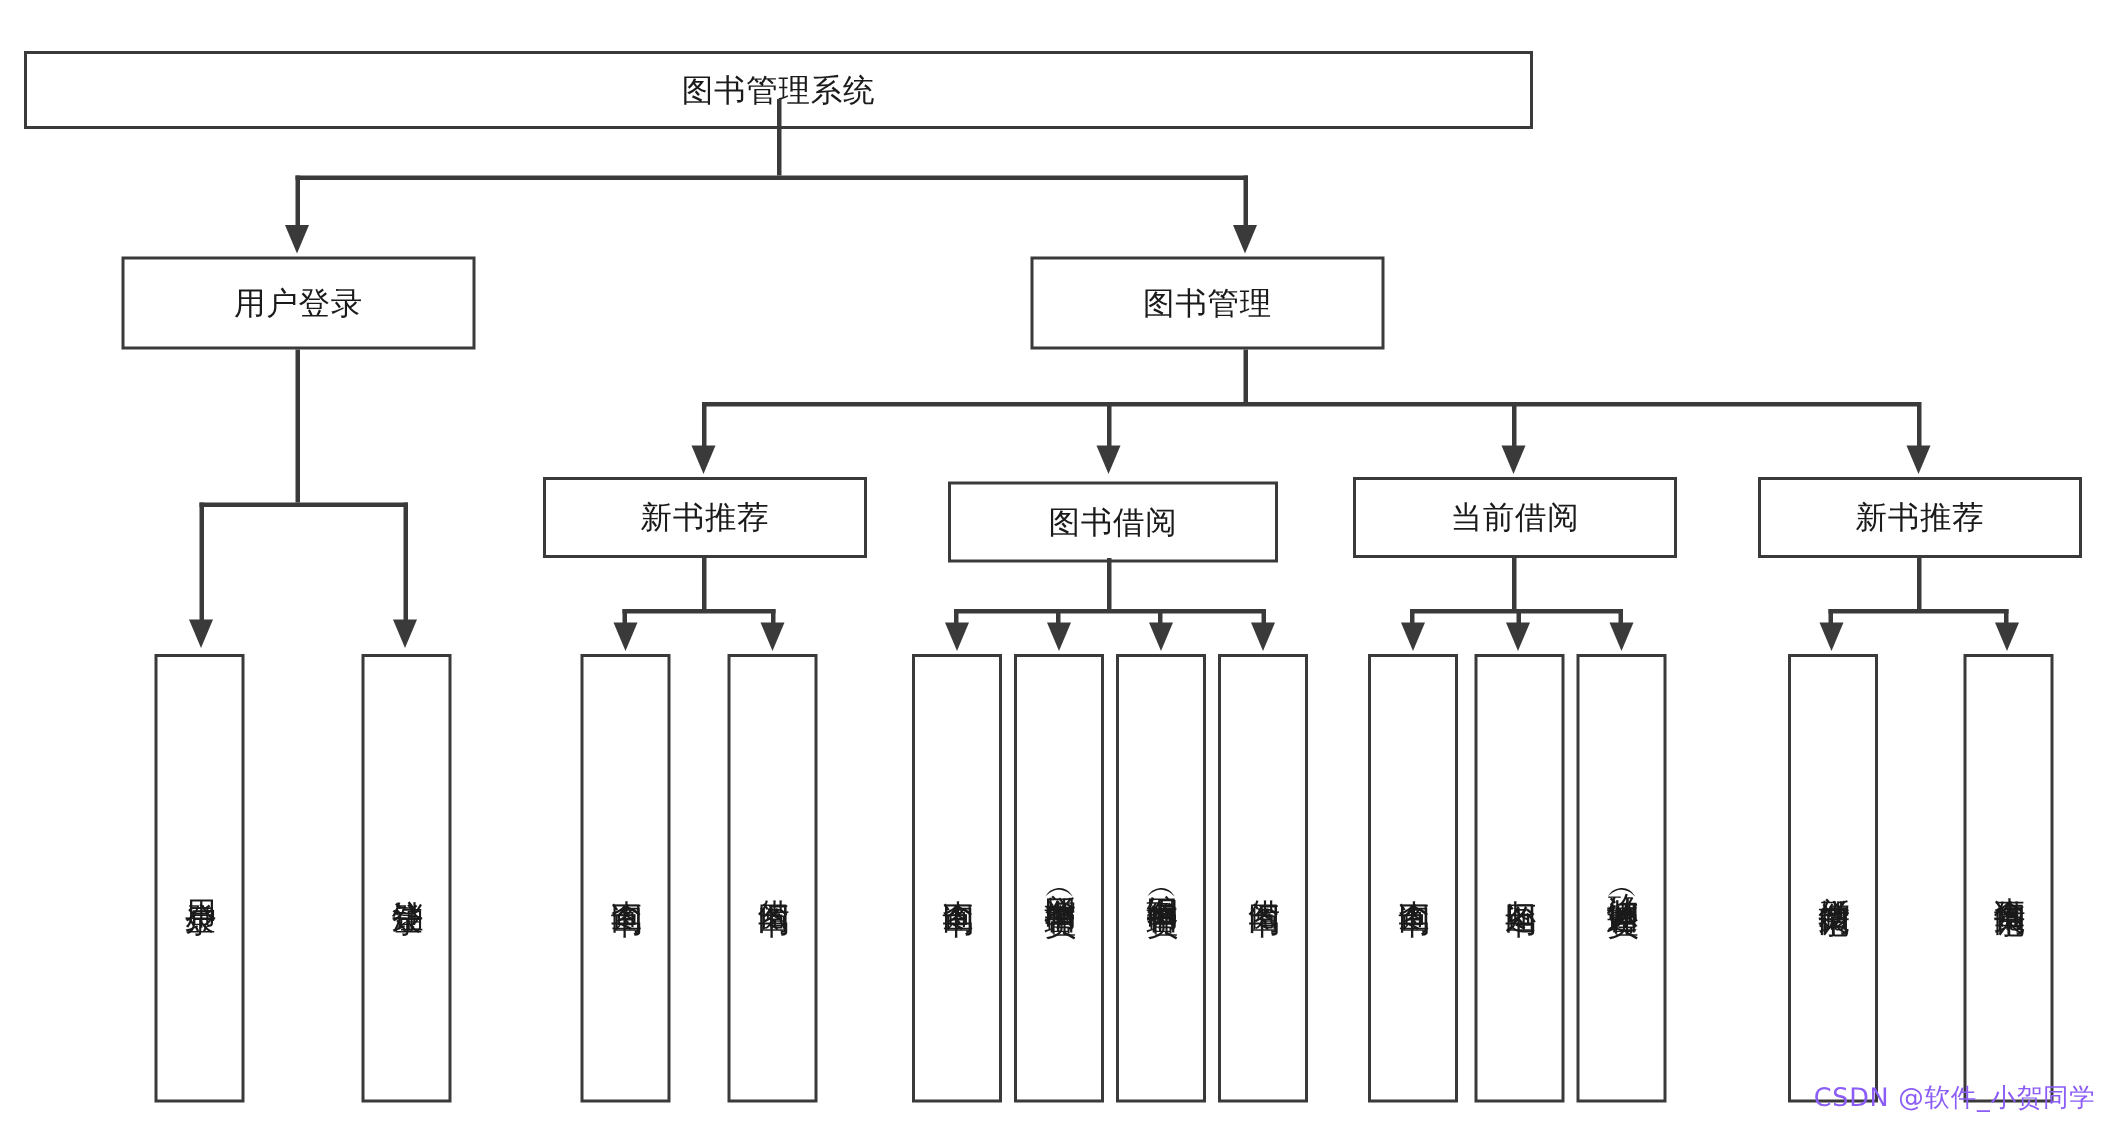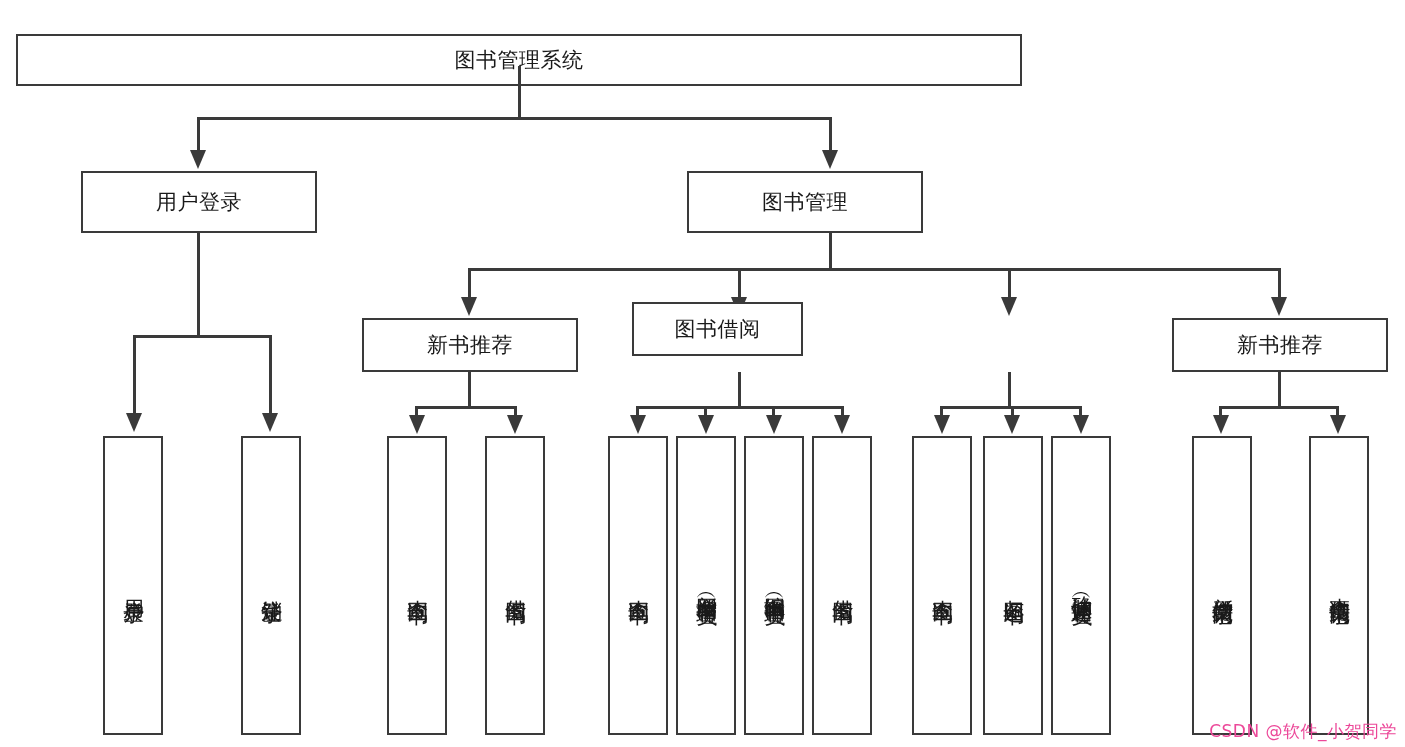--- a/index.html
+++ b/index.html
@@ -58,21 +58,21 @@
     height: 0;
     border-left: 8px solid transparent;
     border-right: 8px solid transparent;
     border-top: 19px solid #3a3a3a;
   }
   #watermark {
     position: absolute;
     right: 8px;
     bottom: 4px;
     font-size: 17px;
-    color: #ec4899;
+    color: #8b5cf6;
     letter-spacing: 0.5px;
     white-space: nowrap;
     font-family: "DejaVu Sans", "Liberation Sans", sans-serif;
   }
 </style>
 </head>
 <body>
 
 <div id="canvas">
 
@@ -134,21 +134,21 @@
   <div class="edge v" style="left:514px; top:406px; height:12px;"></div>
   <div class="arrow" style="left:507px; top:415px;"></div>
 
   <div class="node vert" style="left:387px; top:436px; width:60px; height:299px;">
     <span class="vtext">查询图书</span>
   </div>
   <div class="node vert" style="left:485px; top:436px; width:60px; height:299px;">
     <span class="vtext">借阅图书</span>
   </div>
 
-  <div class="node horiz" style="left:632px; top:302px; width:171px; height:54px;text-align:right;">
+  <div class="node horiz" style="left:632px; top:321px; width:220px; height:54px;text-align:right;">
     <span>图书借阅</span>
   </div>
   <div class="edge v" style="left:738px; top:372px; height:34px;"></div>
   <div class="edge h" style="left:636px; top:406px; width:208px;"></div>
   <div class="edge v" style="left:636px; top:406px; height:12px;"></div>
   <div class="arrow" style="left:630px; top:415px;"></div>
   <div class="edge v" style="left:704px; top:406px; height:12px;"></div>
   <div class="arrow" style="left:698px; top:415px;"></div>
   <div class="edge v" style="left:772px; top:406px; height:12px;"></div>
   <div class="arrow" style="left:766px; top:415px;"></div>
@@ -161,20 +161,23 @@
   <div class="node vert" style="left:676px; top:436px; width:60px; height:299px;">
     <span class="vtext">新增图书（管理员）</span>
   </div>
   <div class="node vert" style="left:744px; top:436px; width:60px; height:299px;">
     <span class="vtext">编辑图书（管理员）</span>
   </div>
   <div class="node vert" style="left:812px; top:436px; width:60px; height:299px;">
     <span class="vtext">借阅图书</span>
   </div>
 
+  <div class="node horiz" style="left:902px; top:318px; width:216px; height:54px;">
+    <span>当前借阅</span>
+  </div>
   <div class="edge v" style="left:1008px; top:372px; height:34px;"></div>
   <div class="edge h" style="left:940px; top:406px; width:140px;"></div>
   <div class="edge v" style="left:940px; top:406px; height:12px;"></div>
   <div class="arrow" style="left:934px; top:415px;"></div>
   <div class="edge v" style="left:1011px; top:406px; height:12px;"></div>
   <div class="arrow" style="left:1004px; top:415px;"></div>
   <div class="edge v" style="left:1079px; top:406px; height:12px;"></div>
   <div class="arrow" style="left:1073px; top:415px;"></div>
 
   <div class="node vert" style="left:912px; top:436px; width:60px; height:299px;">

